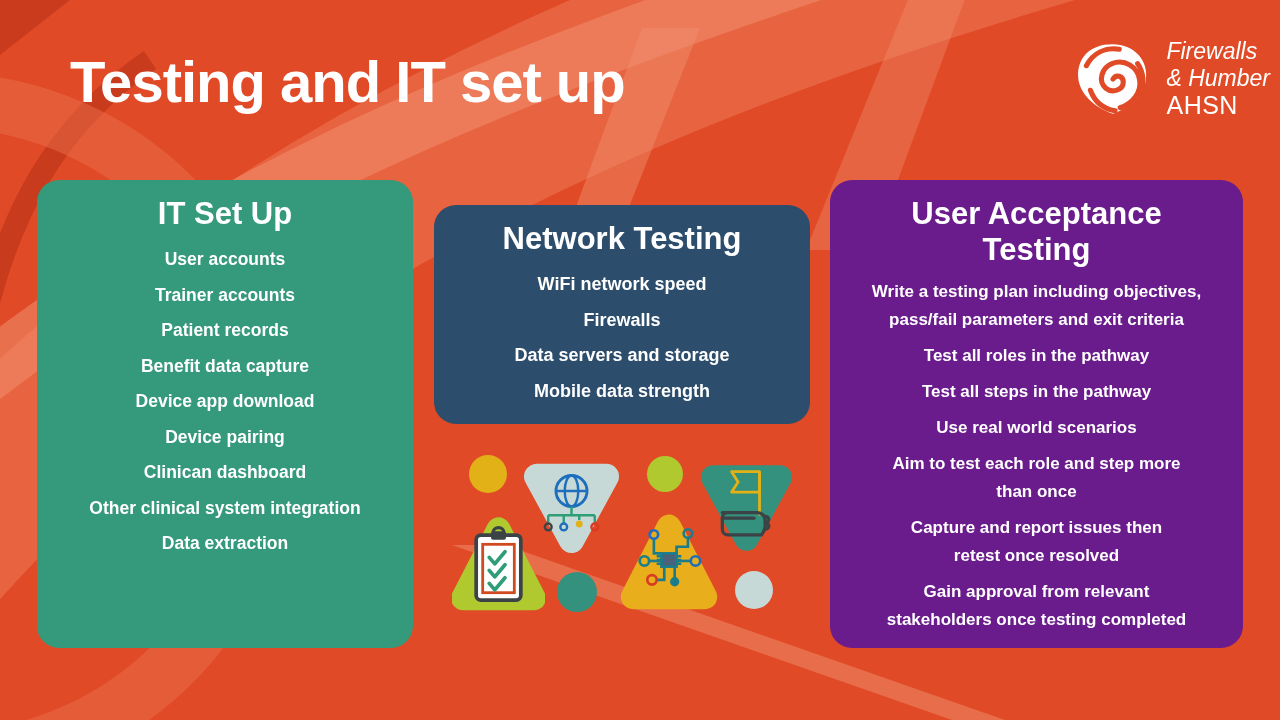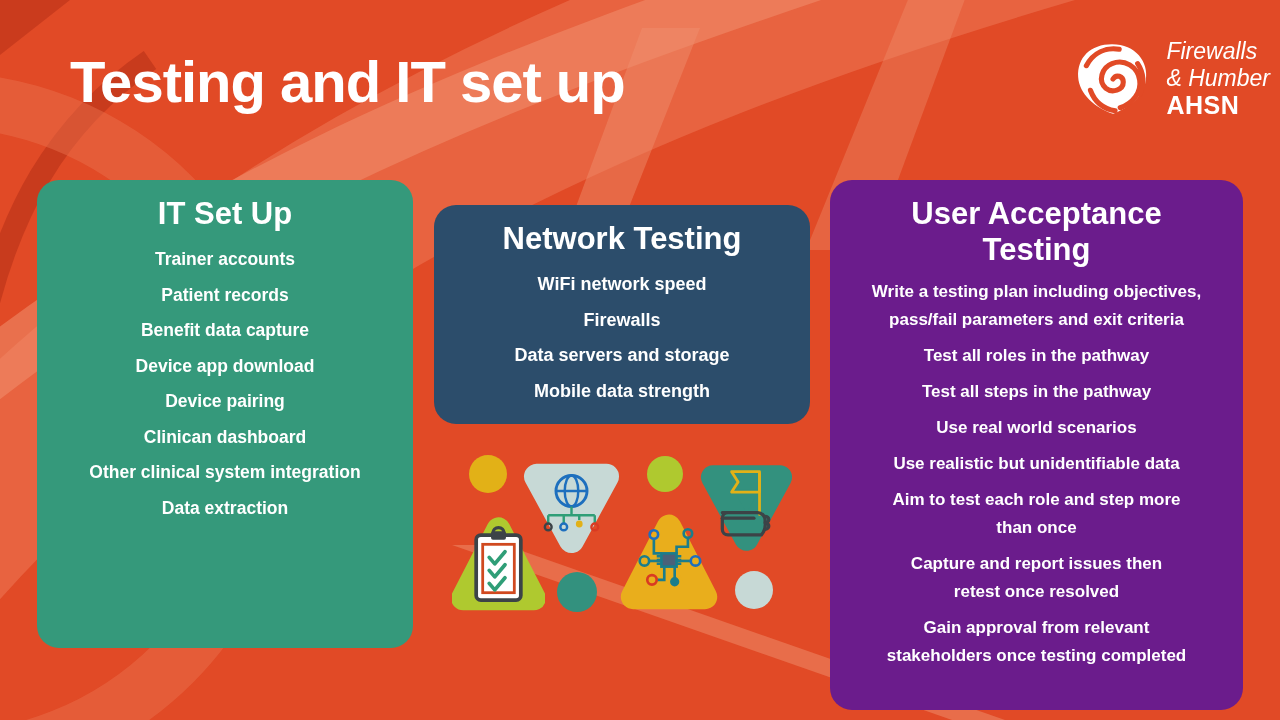--- a/index.html
+++ b/index.html
@@ -8,25 +8,25 @@
     --accent-yellow:#E2B117; --accent-lime:#AFC92F; --accent-teal:#33917E;
     --accent-lightblue:#C7D9D6; --accent-gold:#E9AE1C; --text-white:#FFFFFF;
   }
   html,body{margin:0;padding:0;}
   .slide{position:relative;width:1280px;height:720px;overflow:hidden;background:var(--bg);
     font-family:"Liberation Sans",sans-serif;font-weight:700;color:var(--text-white);padding-left:32px;}
   .bg-svg{position:absolute;inset:0;}
   .slide-title{position:absolute;left:70px;top:48px;font-size:58px;letter-spacing:-1px;}
   .logo{position:absolute;right:42px;top:38px;display:flex;align-items:center;gap:14px;}
   .logo-text{text-align:left;font-size:23px;font-style:italic;font-weight:400;line-height:27px;}
-  .logo-text .ahsn{font-style:normal;font-weight:700;font-size:25px;letter-spacing:.5px;}
+  .logo-text .ahsn{font-style:normal;font-weight:400;font-size:25px;letter-spacing:.5px;}
   .card{position:absolute;border-radius:22px;text-align:center;box-sizing:border-box;}
   .card-green{left:37px;top:180px;width:376px;height:468px;background:var(--card-green);}
   .card-navy{left:434px;top:205px;width:376px;height:219px;background:var(--card-navy);}
-  .card-purple{left:830px;top:180px;width:413px;height:530px;background:var(--card-purple);padding:0 16px;}
+  .card-purple{left:830px;top:180px;width:413px;height:468px;background:var(--card-purple);padding:0 16px;}
   .card h2{margin:16px 8px 10px;font-size:31px;line-height:36px;}
   .card-green .item{font-size:17.5px;line-height:35.5px;}
   .card-navy .item{font-size:18px;line-height:35.5px;}
   .card-purple .item{font-size:17px;line-height:28px;margin-bottom:8px;white-space:pre-line;}
   .icon-cluster{position:absolute;left:440px;top:440px;width:370px;height:205px;}
   .dot{position:absolute;border-radius:50%;}
   .dot-yellow{left:29px;top:15px;width:38px;height:38px;background:var(--accent-yellow);}
   .dot-teal{left:117px;top:132px;width:40px;height:40px;background:var(--accent-teal);}
   .dot-lime{left:207px;top:16px;width:36px;height:36px;background:var(--accent-lime);}
   .dot-grey{left:295px;top:131px;width:38px;height:38px;background:var(--accent-lightblue);}
@@ -66,20 +66,21 @@
     </svg>
     <div class="logo-text">
       <div>Firewalls</div>
       <div>&amp; Humber</div>
       <div class="ahsn">AHSN</div>
     </div>
   </div>
 
   <div class="card card-green">
     <h2>IT Set Up</h2>
+    <div class="item">User accounts</div>
     <div class="item">Trainer accounts</div>
     <div class="item">Patient records</div>
     <div class="item">Benefit data capture</div>
     <div class="item">Device app download</div>
     <div class="item">Device pairing</div>
     <div class="item">Clinican dashboard</div>
     <div class="item">Other clinical system integration</div>
     <div class="item">Data extraction</div>
   </div>
 
@@ -91,21 +92,20 @@
     <div class="item">Mobile data strength</div>
   </div>
 
   <div class="card card-purple">
     <h2>User Acceptance Testing</h2>
     <div class="item">Write a testing plan including objectives,
 pass/fail parameters and exit criteria</div>
     <div class="item">Test all roles in the pathway</div>
     <div class="item">Test all steps in the pathway</div>
     <div class="item">Use real world scenarios</div>
-    <div class="item">Use realistic but unidentifiable data</div>
     <div class="item">Aim to test each role and step more
 than once</div>
     <div class="item">Capture and report issues then
 retest once resolved</div>
     <div class="item">Gain approval from relevant
 stakeholders once testing completed</div>
   </div>
 
   <div class="icon-cluster">
     <div class="dot dot-yellow"></div>

